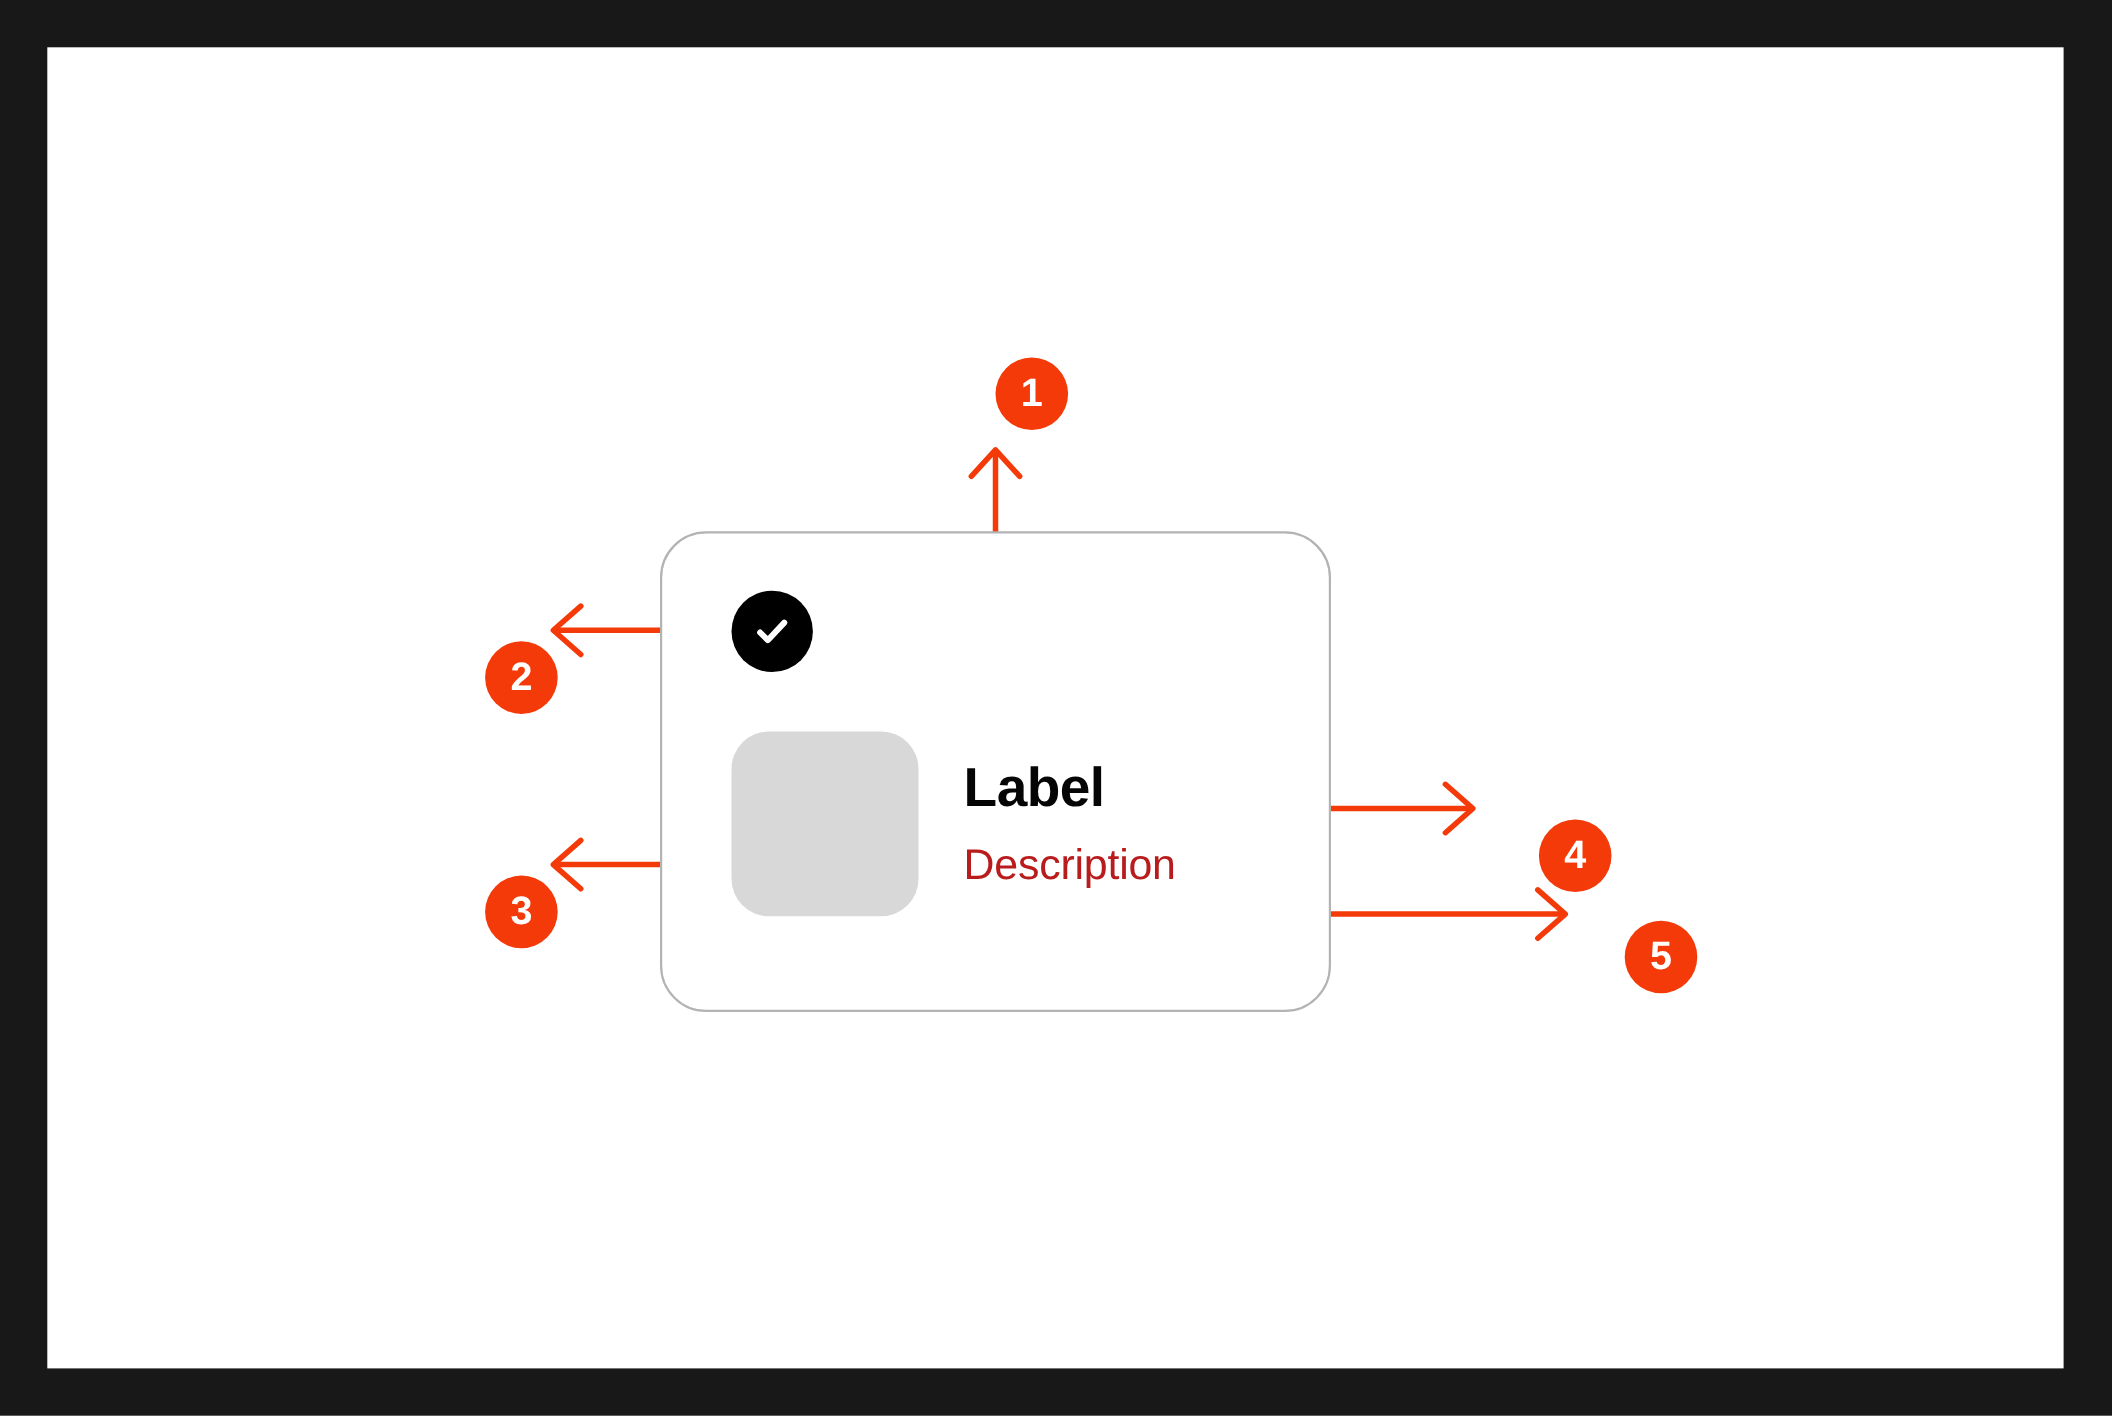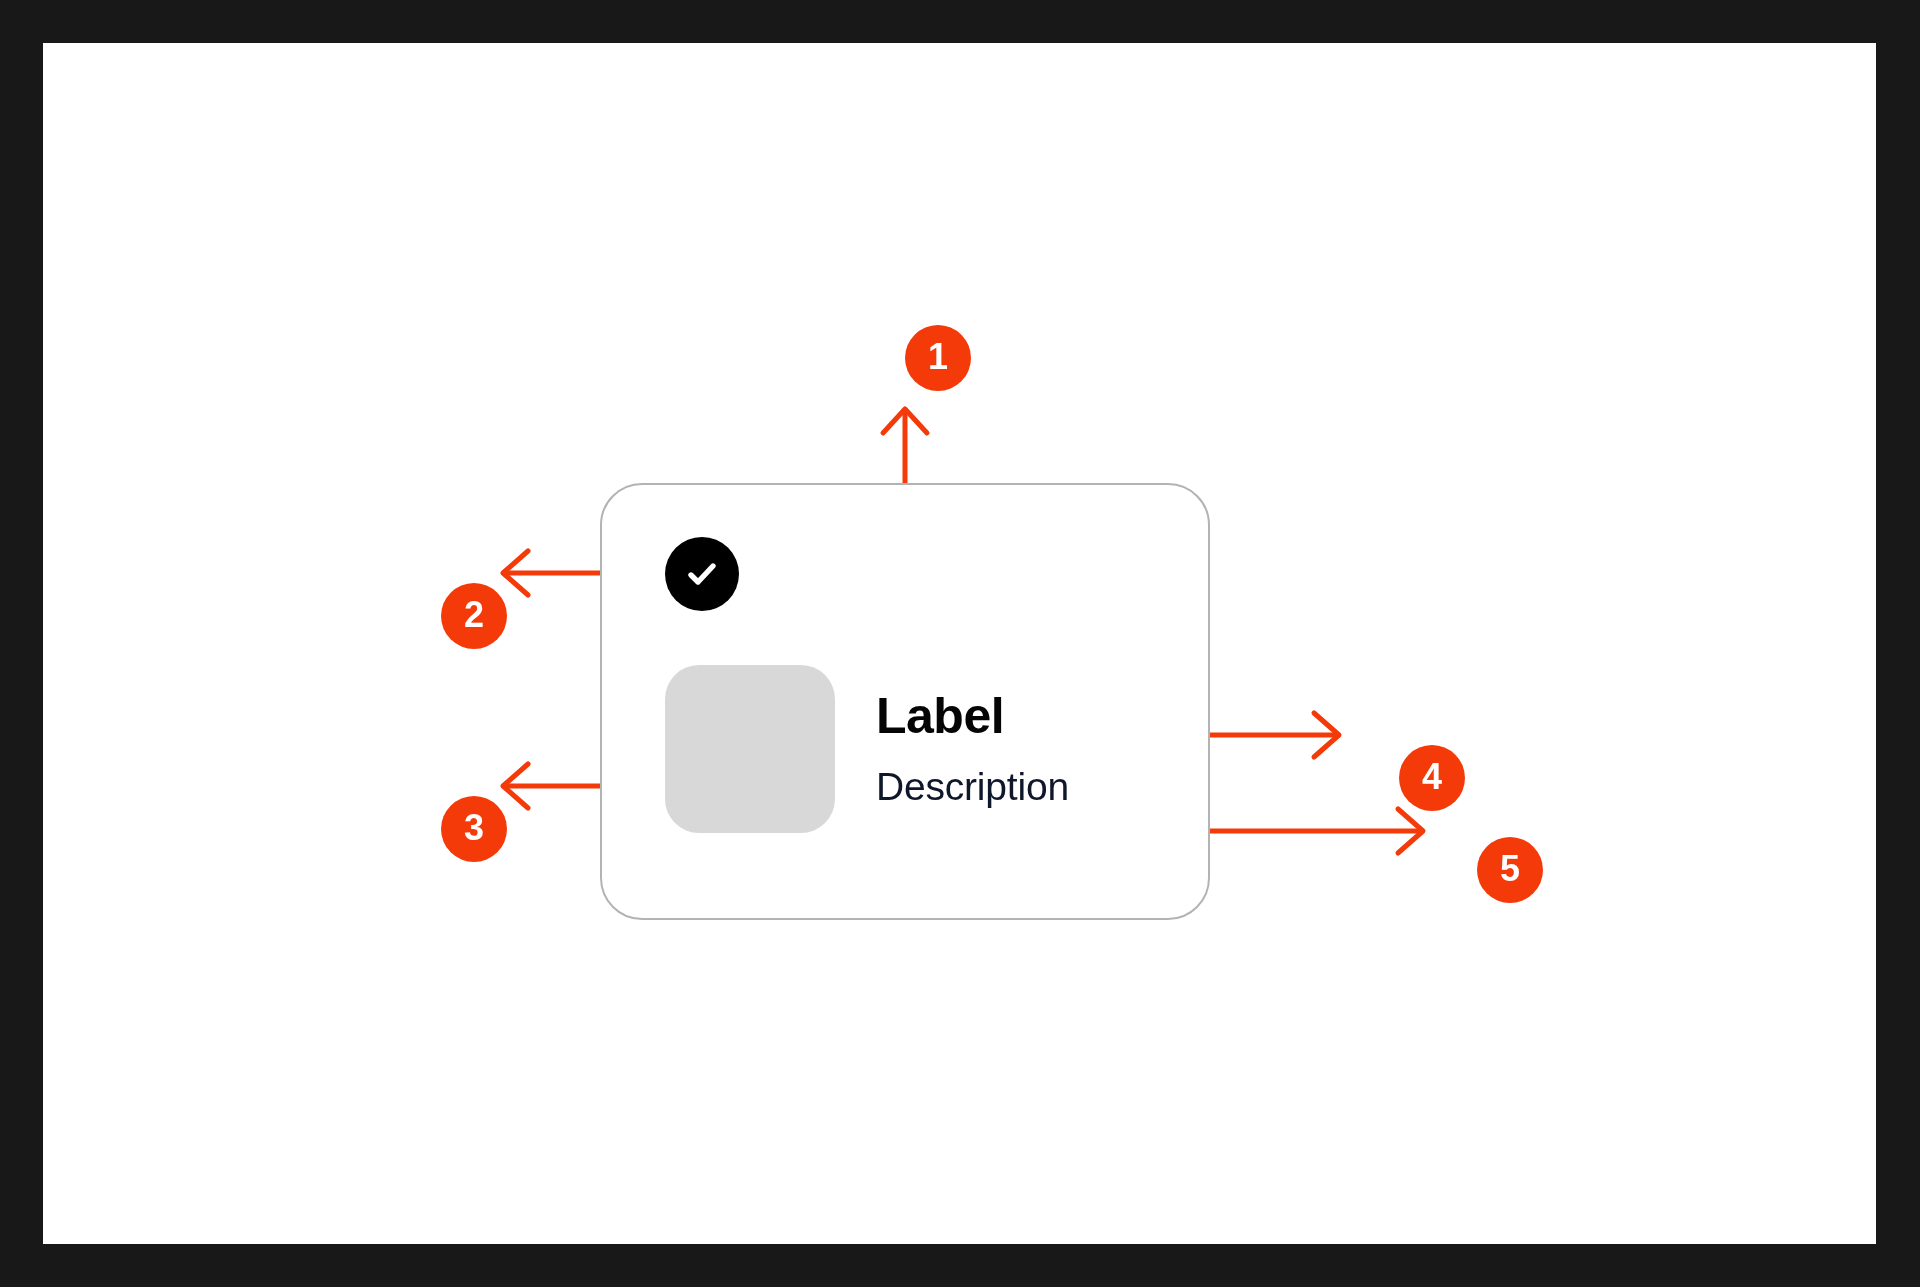--- a/index.html
+++ b/index.html
@@ -97,21 +97,21 @@
     color: #050505;
     letter-spacing: -0.5px;
     white-space: nowrap;
   }
 
   #card-description {
     margin-top: 24px;
     font-size: 39px;
     font-weight: 400;
     line-height: 1.05;
-    color: #0f172a;
+    color: #b91c1c;
     letter-spacing: -0.2px;
     white-space: nowrap;
   }
 
   
   .callout-badge {
     position: absolute;
     border-radius: 50%;
     background: #f43a08;
     color: #ffffff;

